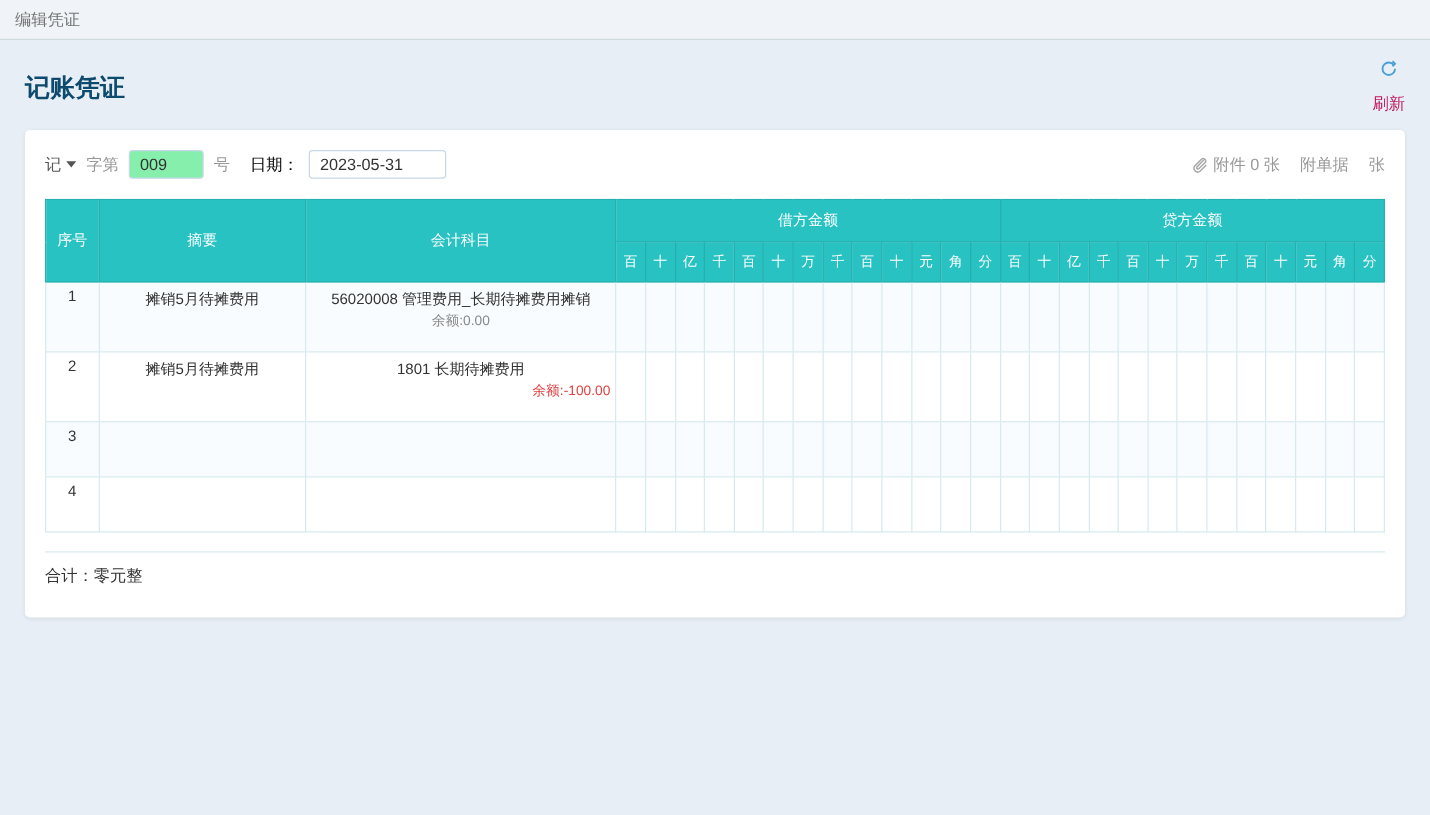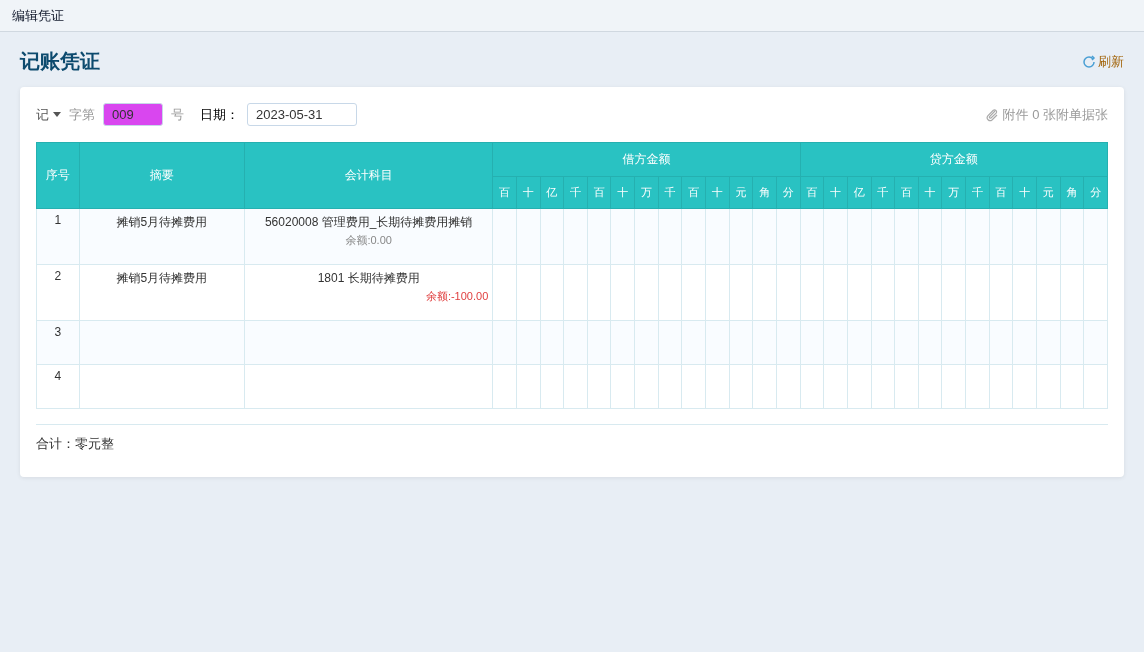--- a/index.html
+++ b/index.html
@@ -9,21 +9,21 @@
       background: #e8eef5;
       width: 1144px;
       height: 652px;
       overflow: hidden;
     }
     .title-bar {
       background: #f0f4f8;
       border-bottom: 1px solid #d0d8e0;
       padding: 6px 12px;
       font-size: 13px;
-      color: #0f172a;
+      color: #737373;
       height: 32px;
       display: flex;
       align-items: center;
     }
     .main-area {
       background: #e8eef5;
       padding: 16px 20px;
       height: calc(652px - 32px);
       overflow-y: auto;
     }
@@ -34,26 +34,27 @@
       margin-bottom: 12px;
     }
     .page-title {
       font-size: 20px;
       font-weight: bold;
       color: #0c4a6e;
     }
     .refresh-btn {
       display: flex;
       align-items: center;
-      gap: 2px;
-      color: #a16207;
+      gap: 12px;
+      color: #be185d;
       cursor: pointer;
       font-size: 13px;
       background: none;
       border: none;
+      flex-direction: column;
     }
     .voucher-card {
       background: #fff;
       border-radius: 4px;
       padding: 16px;
       box-shadow: 0 1px 4px rgba(0,0,0,0.08);
     }
     .voucher-meta {
       display: flex;
       align-items: center;
@@ -68,37 +69,37 @@
       color: #555;
       cursor: pointer;
     }
     .meta-input {
       border: 1px solid #c8d8e8;
       border-radius: 3px;
       padding: 3px 8px;
       font-size: 13px;
       width: 60px;
       color: #333;
-      background: #d946ef;
+      background: #86efac;
     }
     .meta-date-input {
       border: 1px solid #c8d8e8;
       border-radius: 3px;
       padding: 3px 8px;
       font-size: 13px;
       width: 110px;
       color: #333;
       background: #fff;
     }
     .meta-separator { color: #999; }
     .meta-right {
       margin-left: auto;
       display: flex;
       align-items: center;
-      gap: 0;
+      gap: 16px;
       color: #999;
       font-size: 13px;
     }
     .attach-link {
       display: flex;
       align-items: center;
       gap: 3px;
       color: #999;
       cursor: pointer;
     }

